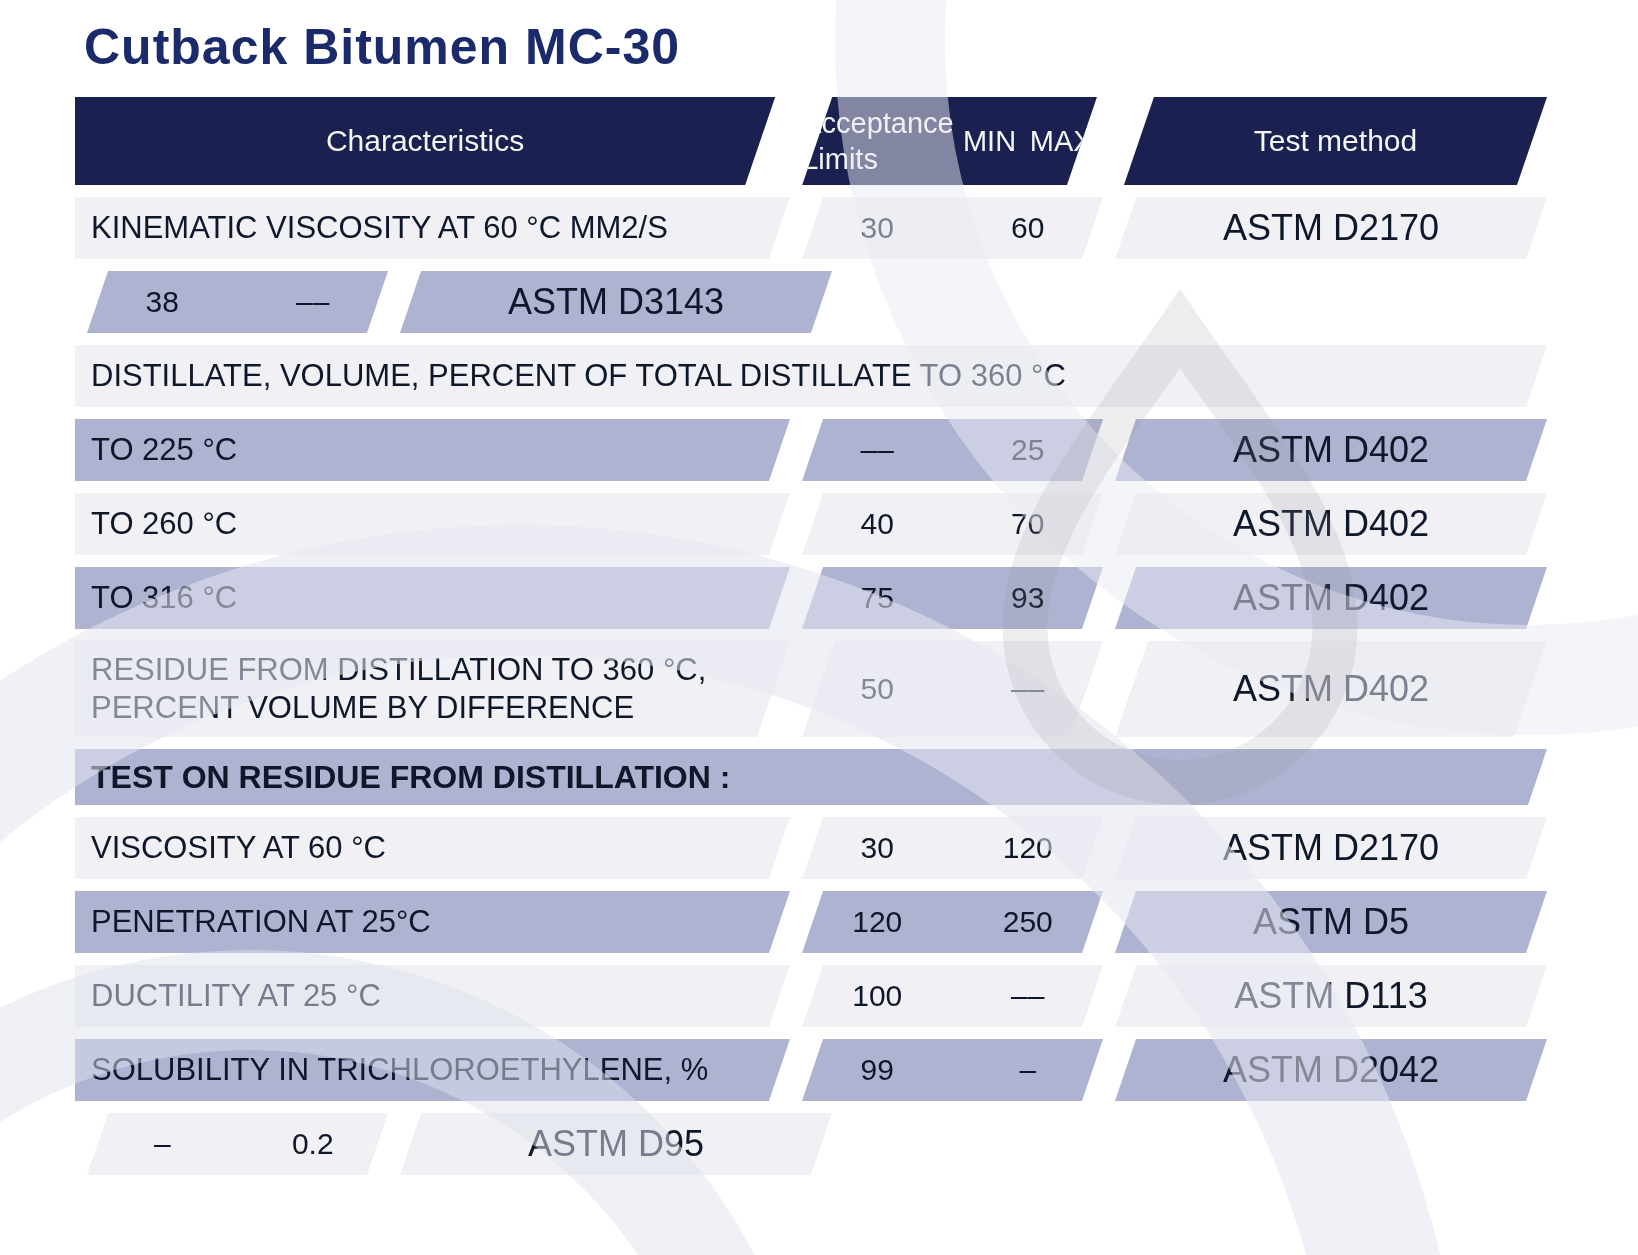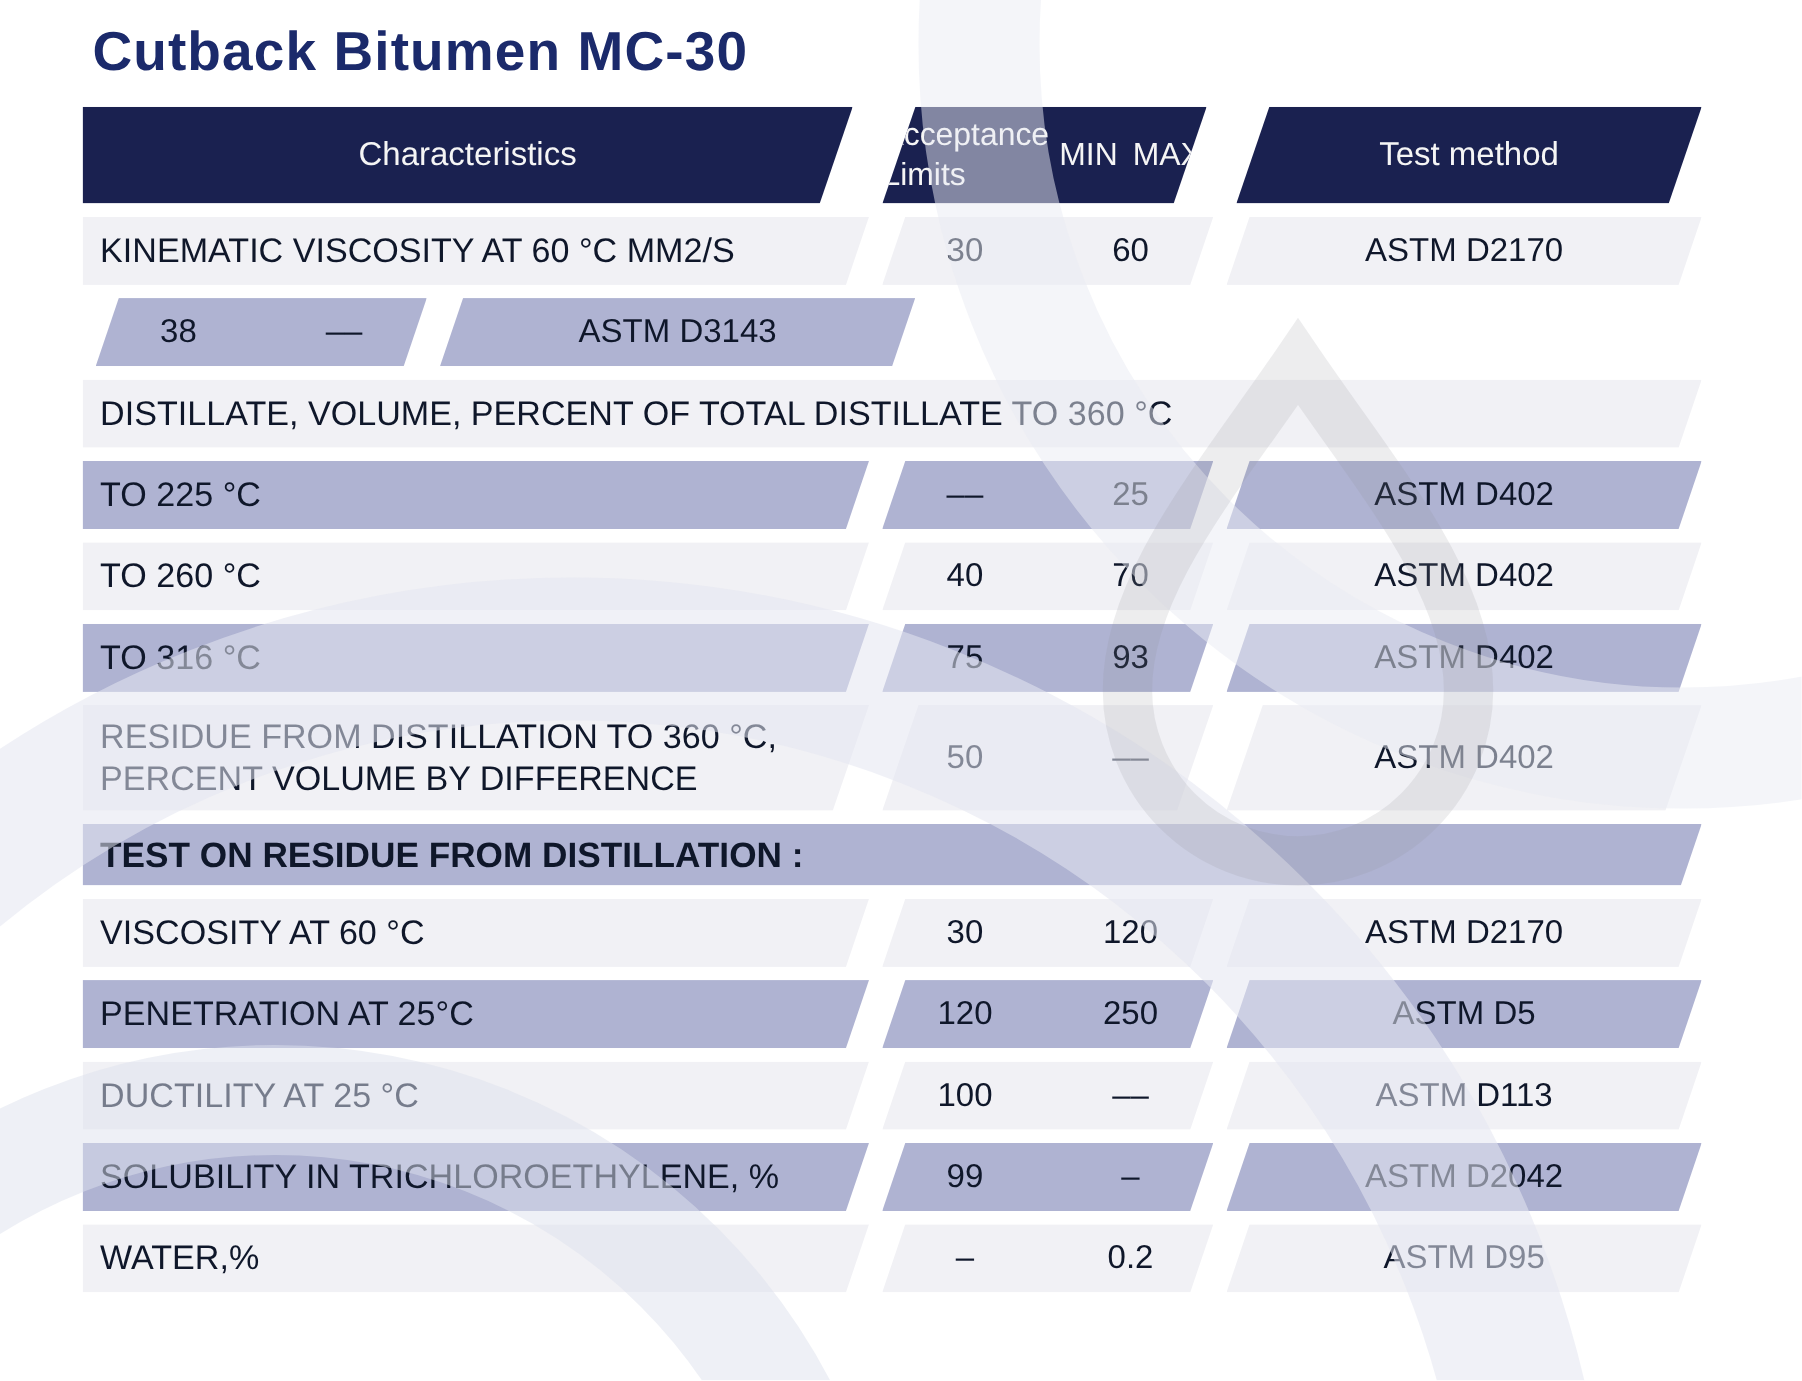--- a/index.html
+++ b/index.html
@@ -37,21 +37,21 @@
   .c-char{
     width:715px;padding-left:16px;padding-right:40px;
     clip-path:polygon(0 0,100% 0,calc(100% - var(--s)) 100%,0 100%);
   }
   .c-vals{
     width:301px;margin-left:12px;font-size:30px;
     clip-path:polygon(var(--s) 0,100% 0,calc(100% - var(--s)) 100%,0 100%);
   }
   .c-vals span{flex:1;text-align:center;}
   .c-test{
-    width:432px;margin-left:12px;justify-content:center;font-size:30px;
+    width:432px;margin-left:12px;justify-content:center;font-size:36px;
     clip-path:polygon(var(--s) 0,100% 0,calc(100% - var(--s)) 100%,0 100%);
   }
   .c-full{
     width:1472px;padding-left:16px;
     clip-path:polygon(0 0,100% 0,calc(100% - var(--s)) 100%,0 100%);
   }
   .section .c-full{font-weight:bold;font-size:32px;}
   .tall .c-char{line-height:1.22;}
   
   .h-char{justify-content:center;padding:0;font-size:30px;}
@@ -170,21 +170,20 @@
         </div>
         <div class="row data">
           <div class="cell c-char dark-bg">SOLUBILITY IN TRICHLOROETHYLENE, %</div>
           <div class="cell c-vals dark-bg">
             <span>99</span>
             <span>–</span>
           </div>
           <div class="cell c-test dark-bg">ASTM D2042</div>
         </div>
         <div class="row data">
-          <div class="cell c-char light-bg">WATER,%</div>
           <div class="cell c-vals light-bg">
             <span>–</span>
             <span>0.2</span>
           </div>
           <div class="cell c-test light-bg">ASTM D95</div>
         </div>
       </div>
   </div>
 
   <svg class="watermark" width="1638" height="1255" viewBox="0 0 1638 1255">

